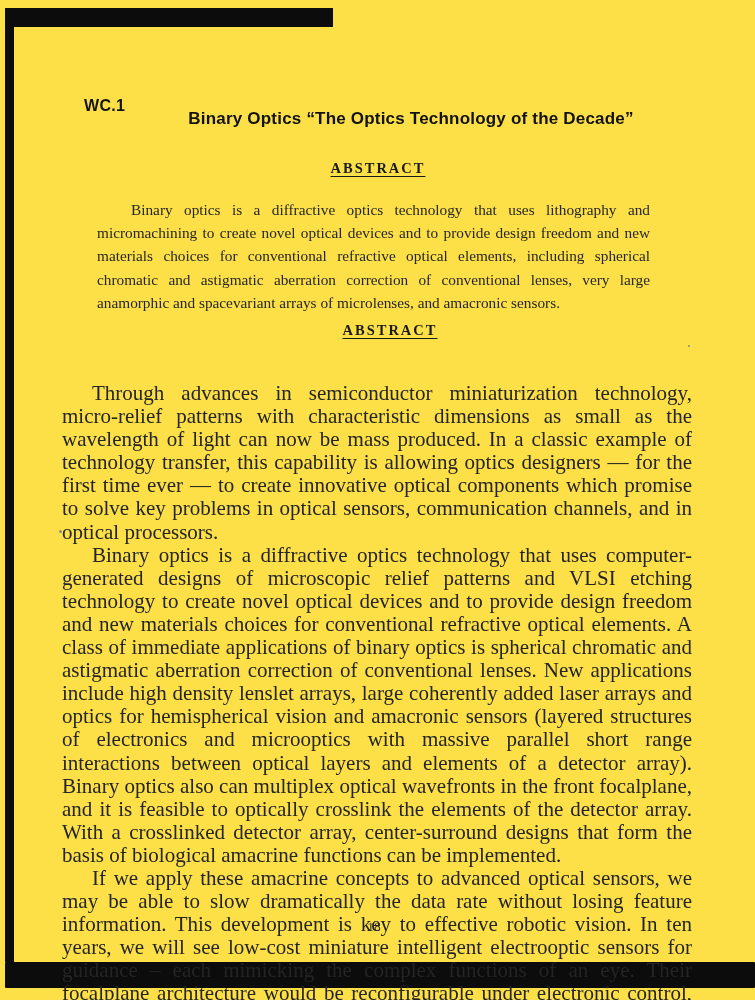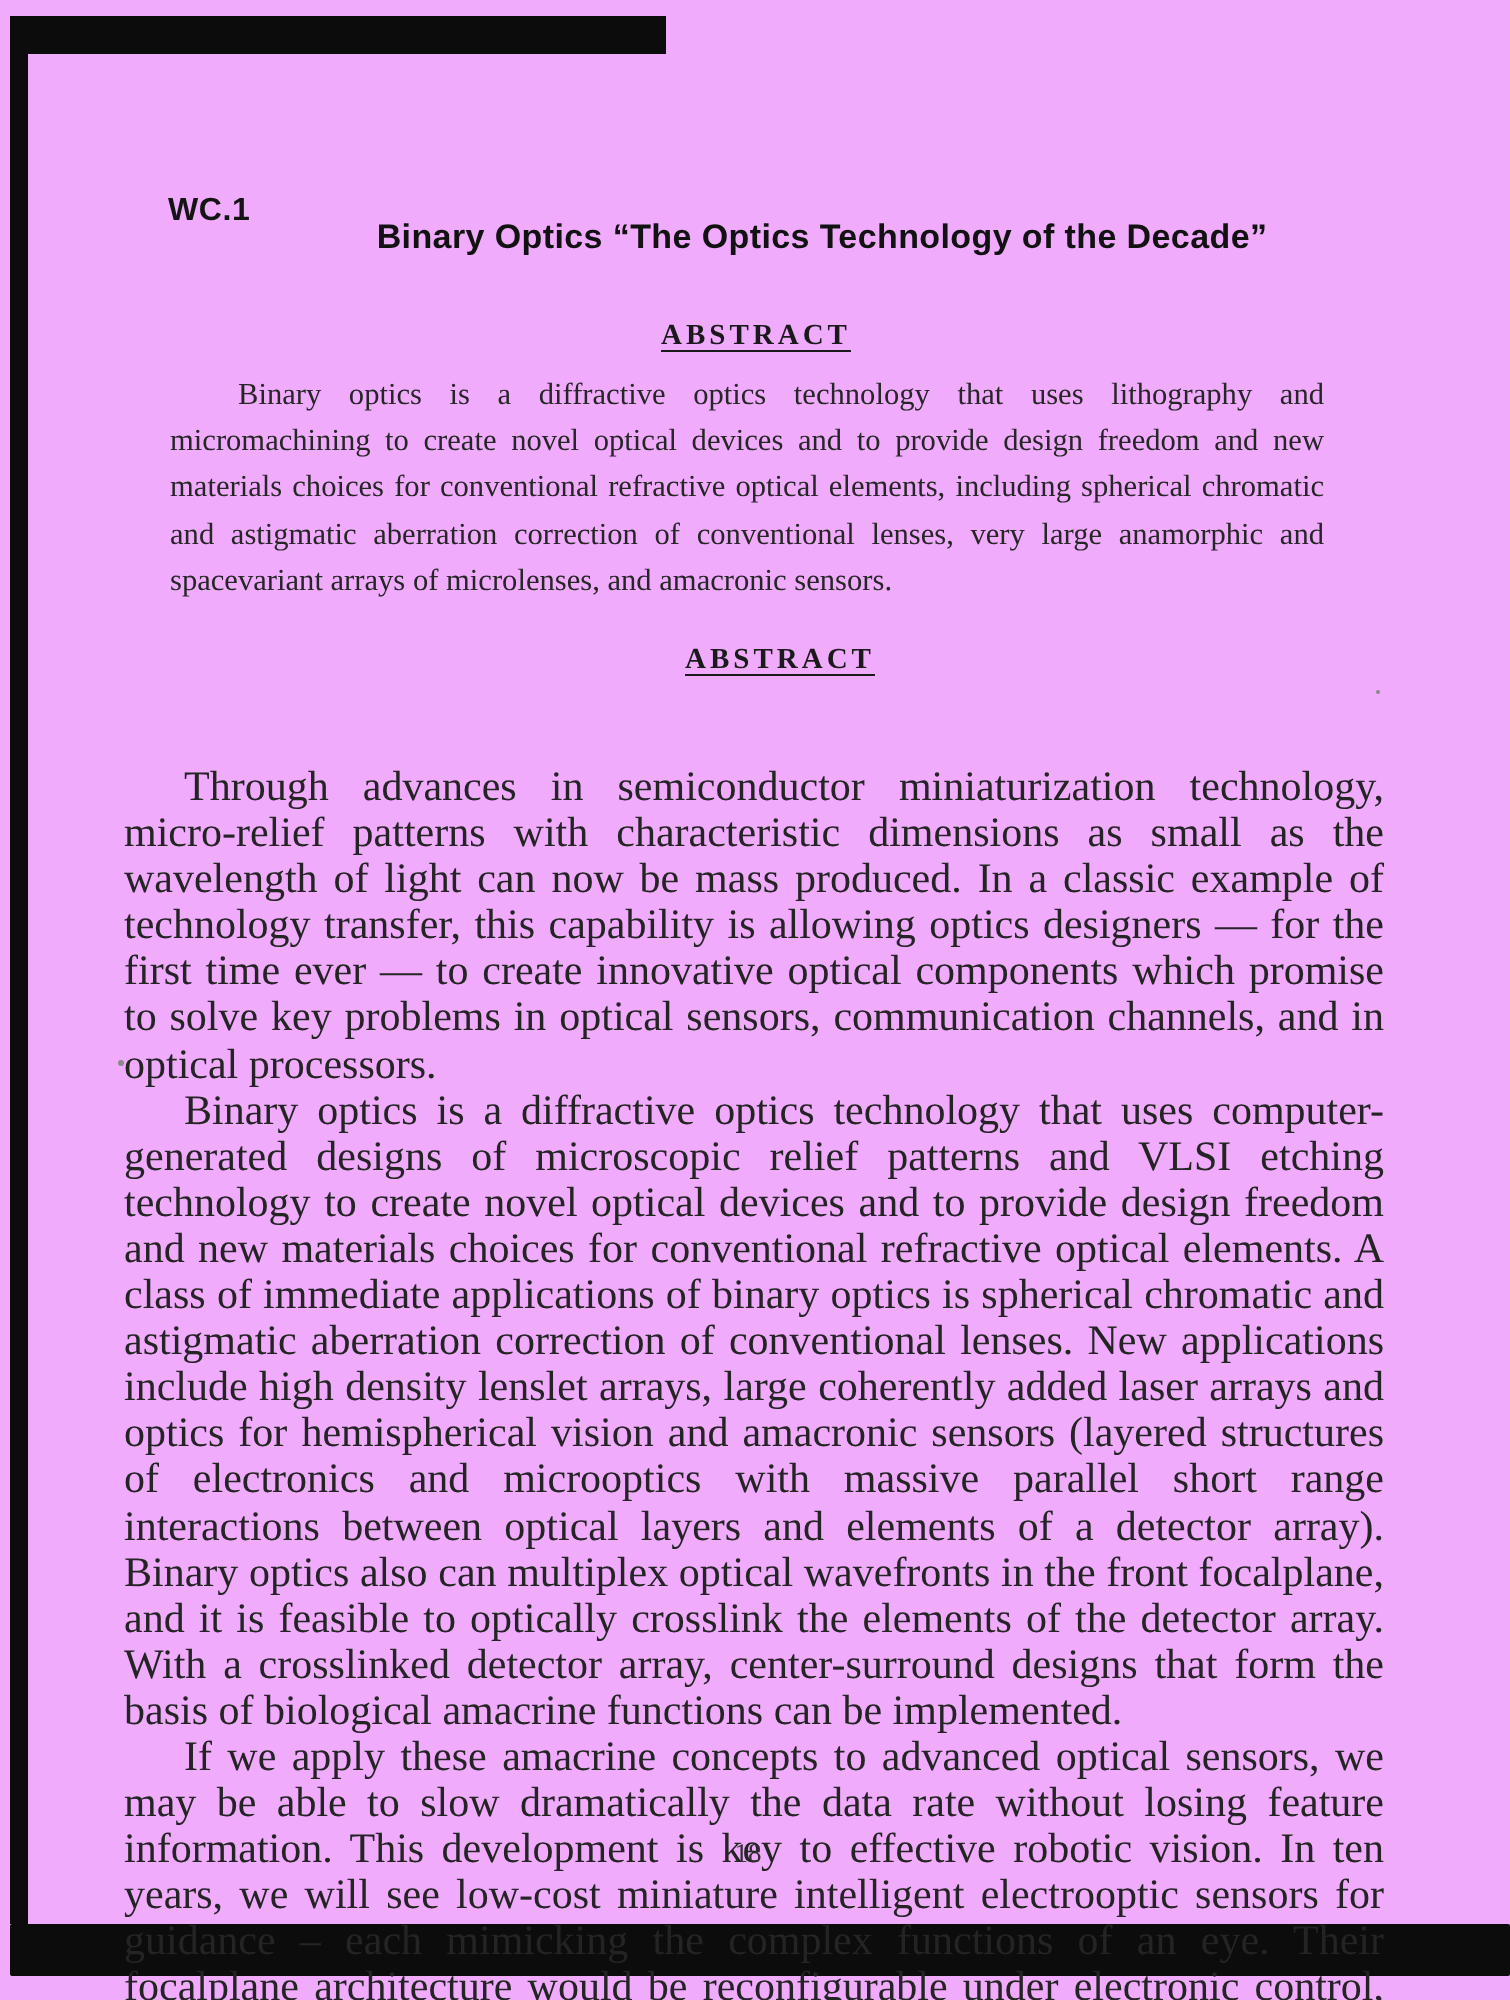--- a/index.html
+++ b/index.html
@@ -5,21 +5,21 @@
   html,body{margin:0;padding:0;}
   body{
     width:755px;height:1000px;
     background:#f2f2f0;
     font-family:"Liberation Serif", serif;
     overflow:hidden;
   }
   .page{
     position:relative;
     width:755px;height:1000px;
-    background:#f0abfc;
+    background:#fde047;
     color:#222;
   }
   
   .scan-bar{position:absolute;background:#0c0c0c;}
   .scan-left{left:5px;top:8px;width:9px;height:954px;}
   .scan-top{left:5px;top:8px;width:328px;height:19px;}
   .scan-bottom{left:5px;top:962px;width:750px;height:26px;border-radius:1px;}
   .speck{position:absolute;background:#8a8a86;border-radius:50%;}
 
   .session-code{
@@ -51,21 +51,21 @@
     text-underline-offset:3px;
   }
   .abstract-heading{left:378px;top:148px;margin-top:12px;}
   .summary-heading{left:390px;top:322px;}
 
   .abstract-body{
     position:absolute;left:85px;top:186px;width:577px;
     font-size:15.3px;line-height:23.2px;color:#262626;
     text-align:justify;
   }
-  .abstract-body p{margin:0;text-indent:34px;}
+  .abstract-body p{margin:12px;text-indent:34px;}
   .summary-body{
     position:absolute;left:62px;top:382px;width:630px;
     font-size:21px;line-height:23.1px;color:#242424;
     text-align:justify;
   }
   .summary-body p{margin:0;text-indent:30px;}
 
   .page-number{
     position:absolute;left:374px;top:891px;transform:translateX(-50%);
     font-size:13.5px;color:#2e2e2e;margin-top:28px;

